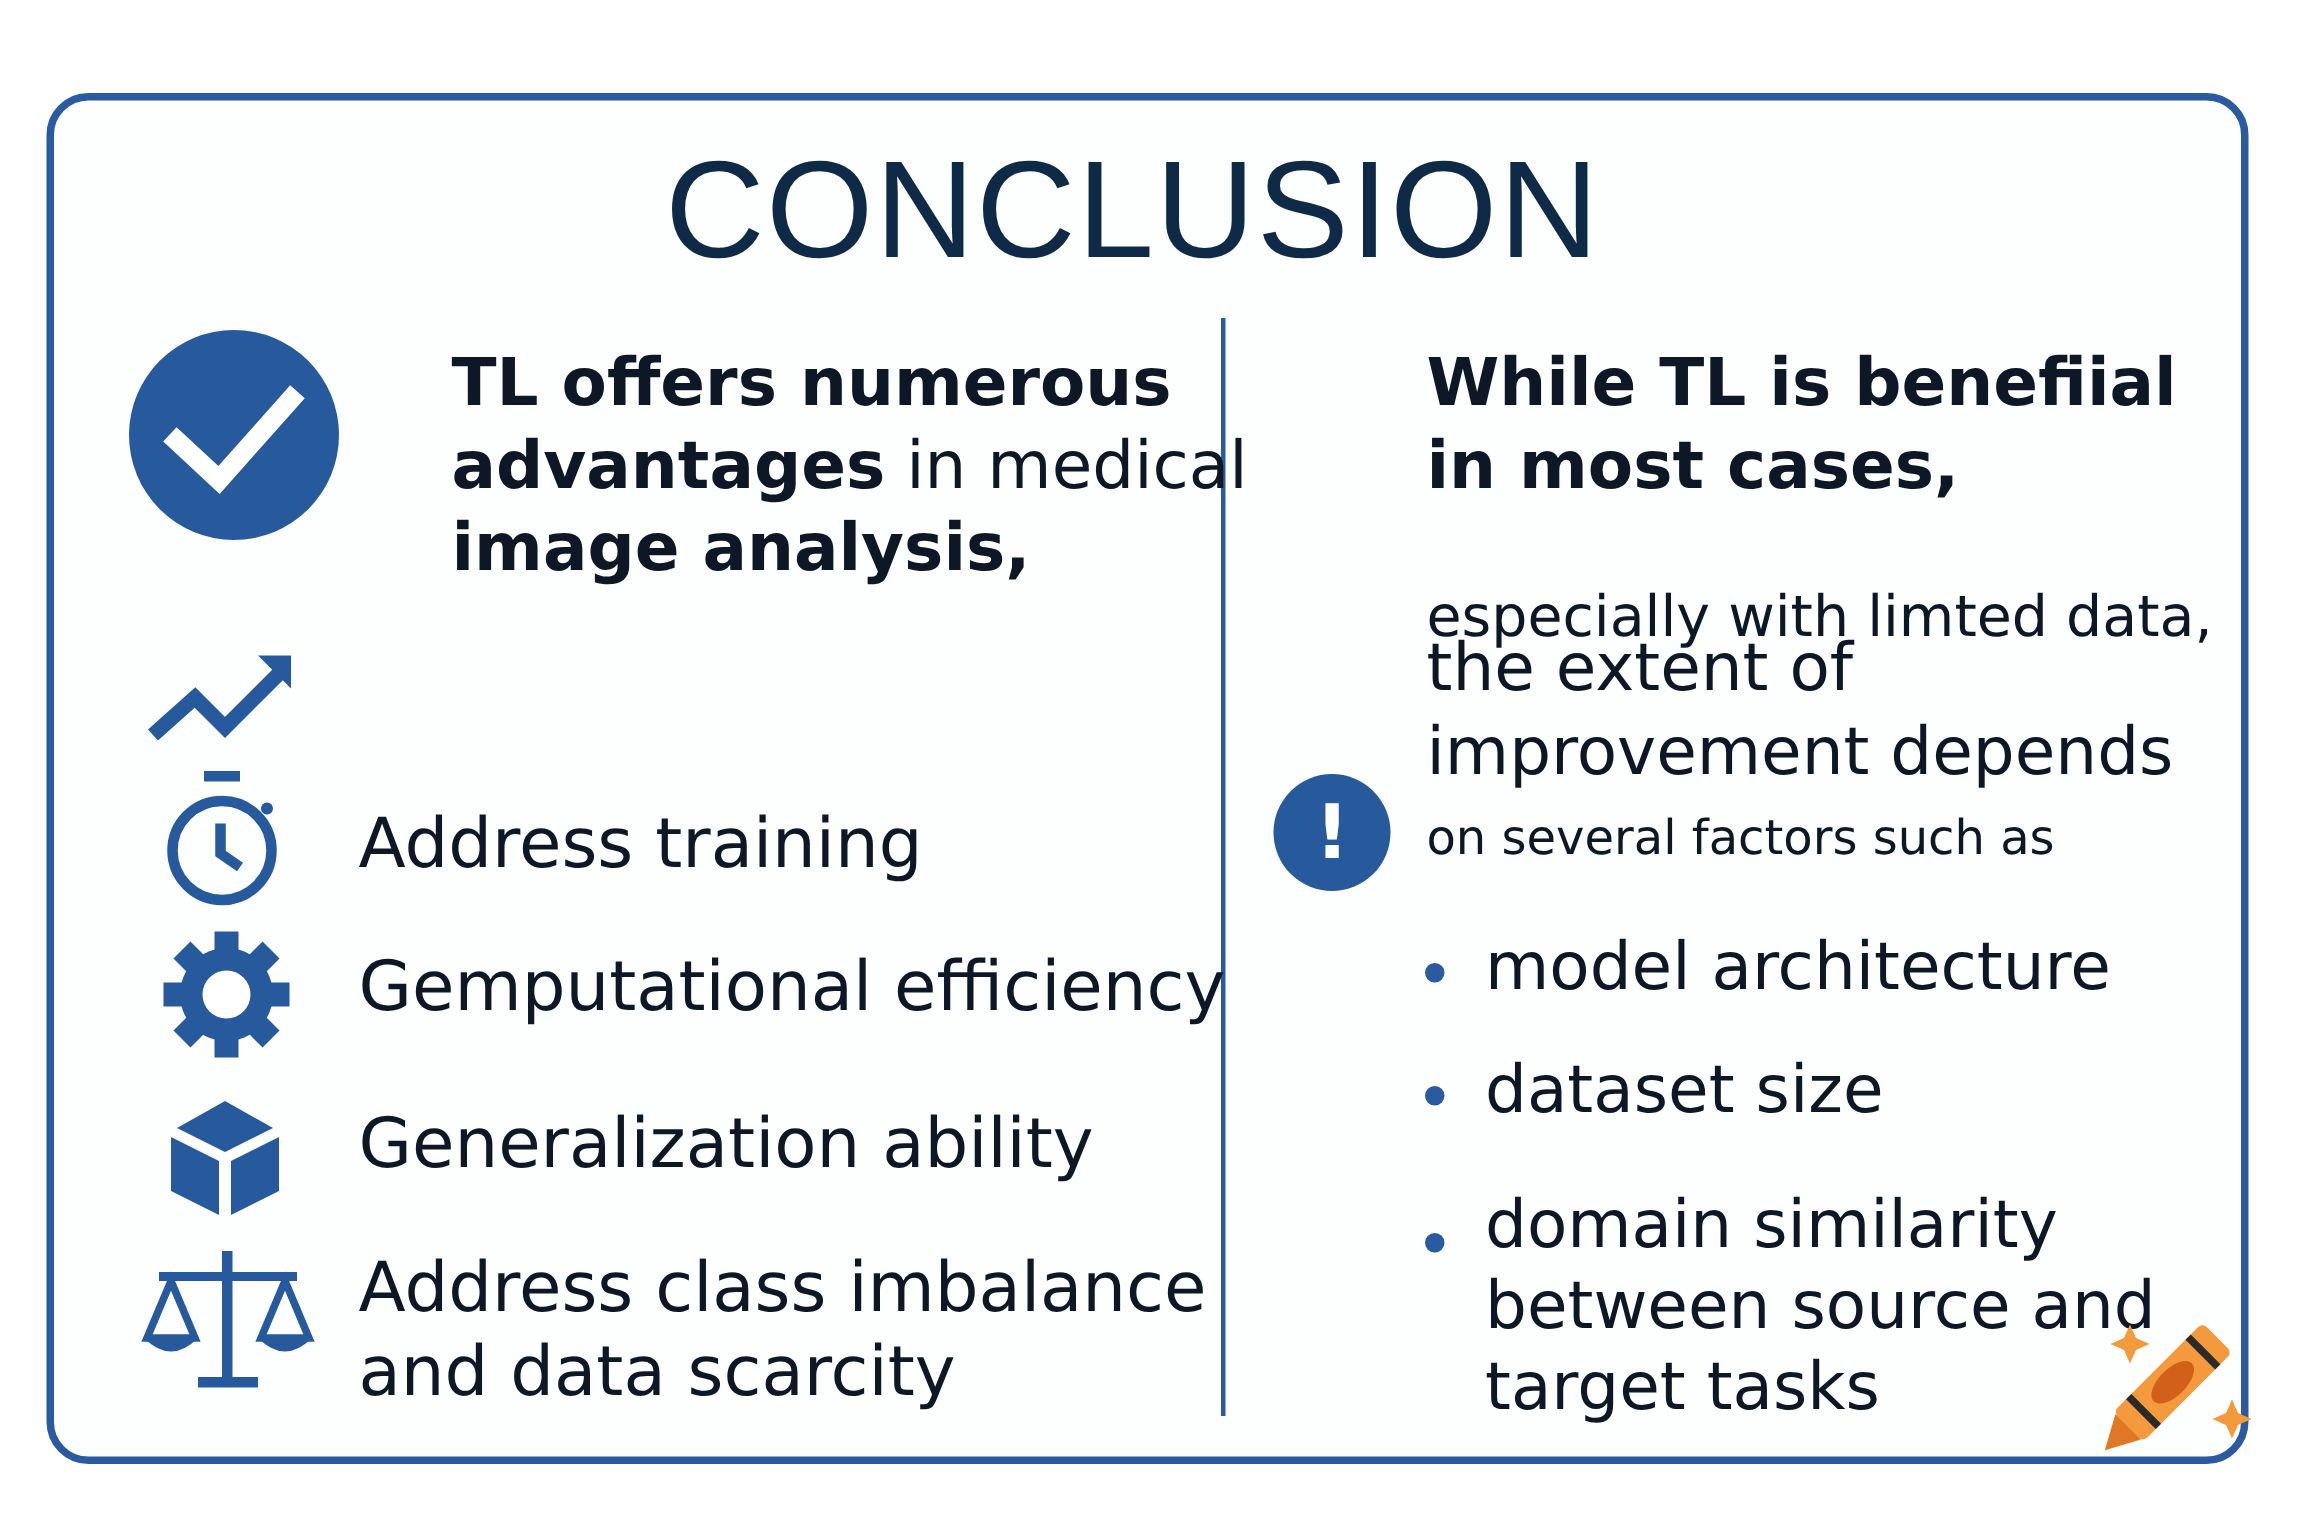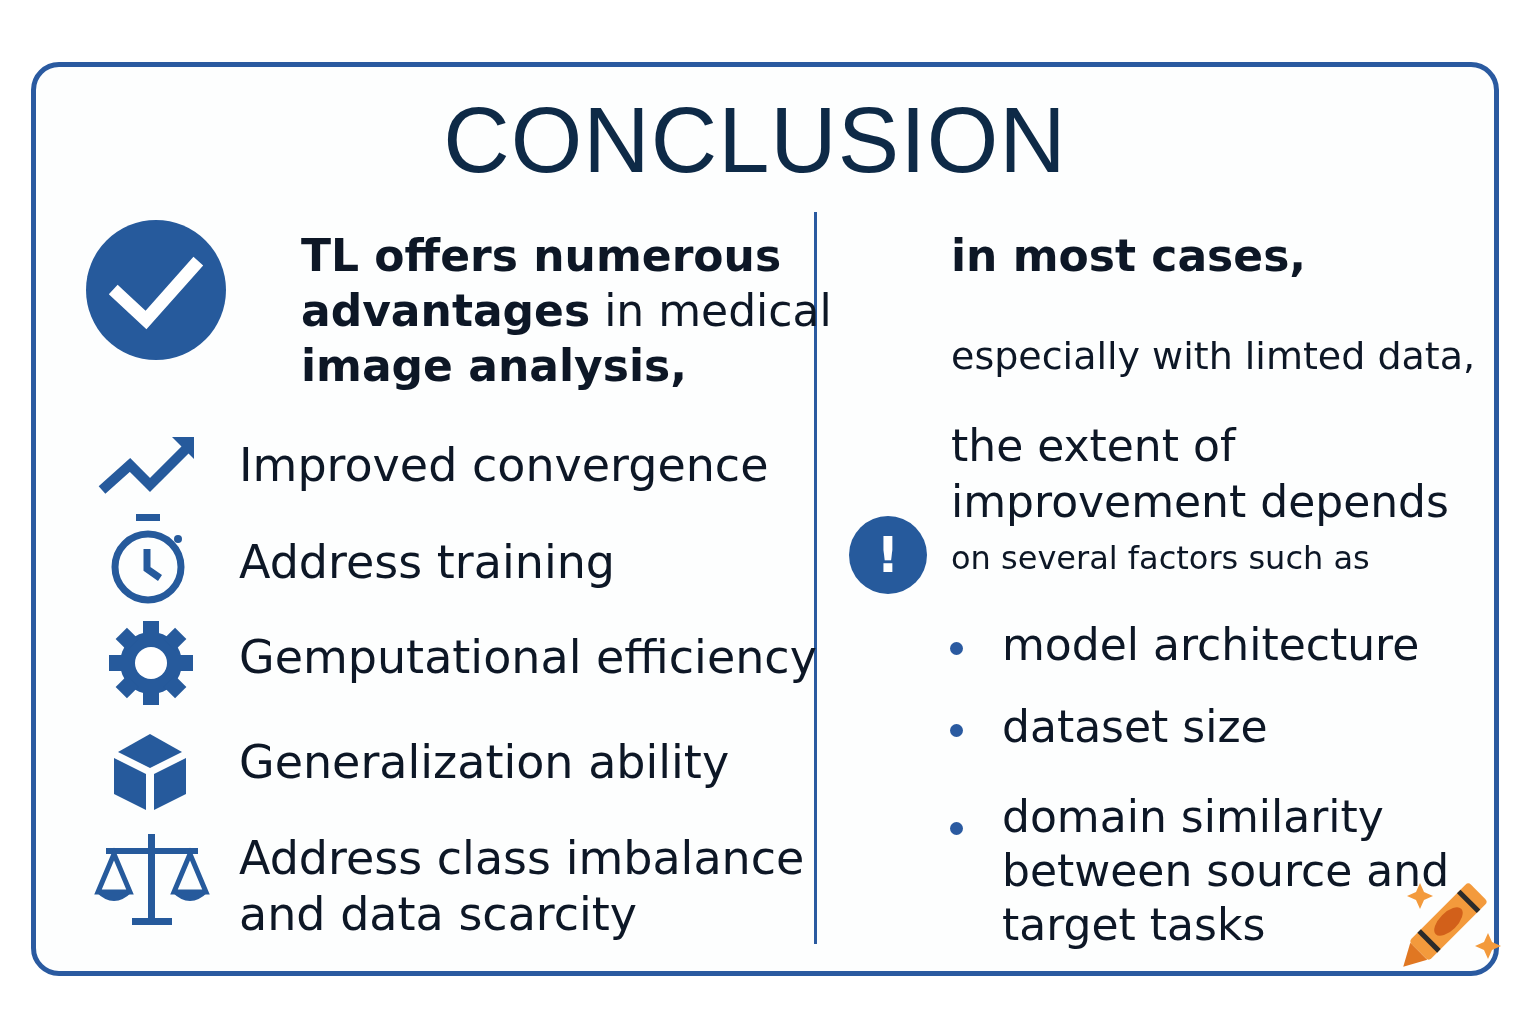--- a/index.html
+++ b/index.html
@@ -53,21 +53,21 @@
     border-radius: 50%; background: #265a9c; color: #fff;
     font-weight: 700; font-size: 50px; line-height: 78px; text-align: center;
   }
   .bullet {
     position: absolute; left: 950px; font-size: 44px; line-height: 54px;
   }
   .bullet .dot {
     position: absolute; left: 0; width: 13px; height: 13px; border-radius: 50%;
     background: #2a5aa0;
   }
-  .bullet .txt { position: absolute; left: 40px; white-space: nowrap; margin-left: 12px; }
+  .bullet .txt { position: absolute; left: 40px; white-space: nowrap; }
   .crayon { position: absolute; left: 1380px; top: 870px; width: 130px; height: 115px; }
 </style>
 </head>
 <body>
 
 <div class="card"></div>
 <div class="title">CONCLUSION</div>
 <div class="divider"></div>
 
 <div class="check-badge">
@@ -79,21 +79,20 @@
   <div><span class="b">TL offers numerous</span></div>
   <div><span class="b">advantages</span><span> in medical</span></div>
   <div><span class="b">image analysis,</span></div>
 </div>
 
 <div class="feature" style="top:425px">
   <svg class="icon" viewBox="0 0 120 100">
     <polyline points="10,65 38,40 58,60 96,22" fill="none" stroke="#265a9c" stroke-width="10" stroke-linejoin="miter"></polyline>
     <polygon points="80,12 102,12 102,34" fill="#265a9c"></polygon>
   </svg>
-  <div class="label" style="top:12px">Improved convergence</div>
 </div>
 
 <div class="feature" style="top:512px">
   <svg class="icon" viewBox="0 0 120 100">
     <rect x="44" y="2" width="24" height="7" fill="#265a9c"></rect>
     <circle cx="56" cy="55" r="33" fill="none" stroke="#265a9c" stroke-width="7"></circle>
     <polyline points="55,37 55,57 68,66" fill="none" stroke="#265a9c" stroke-width="7"></polyline>
     <circle cx="86" cy="27" r="4" fill="#265a9c"></circle>
   </svg>
   <div class="label" style="top:22px">Address training</div>
@@ -134,20 +133,21 @@
     <polygon points="22,24 6,62 38,62" fill="none" stroke="#265a9c" stroke-width="5"></polygon>
     <path d="M4,62 Q22,80 40,62 Z" fill="#265a9c"></path>
     <polygon points="98,24 82,62 114,62" fill="none" stroke="#265a9c" stroke-width="5"></polygon>
     <path d="M80,62 Q98,80 116,62 Z" fill="#265a9c"></path>
   </svg>
   <div class="label" style="top:0px">Address class imbalance</div>
   <div class="label" style="top:56px">and data scarcity</div>
 </div>
 
 <div class="right-intro">
+  <div class="b">While TL is benefiial</div>
   <div class="b">in most cases,</div>
   <div class="lite">especially with limted data,</div>
 </div>
 
 <div class="alert-badge">!</div>
 <div class="right-body">
   <div>the extent of</div>
   <div>improvement depends</div>
   <div style="font-size:32px">on several factors such as</div>
 </div>

